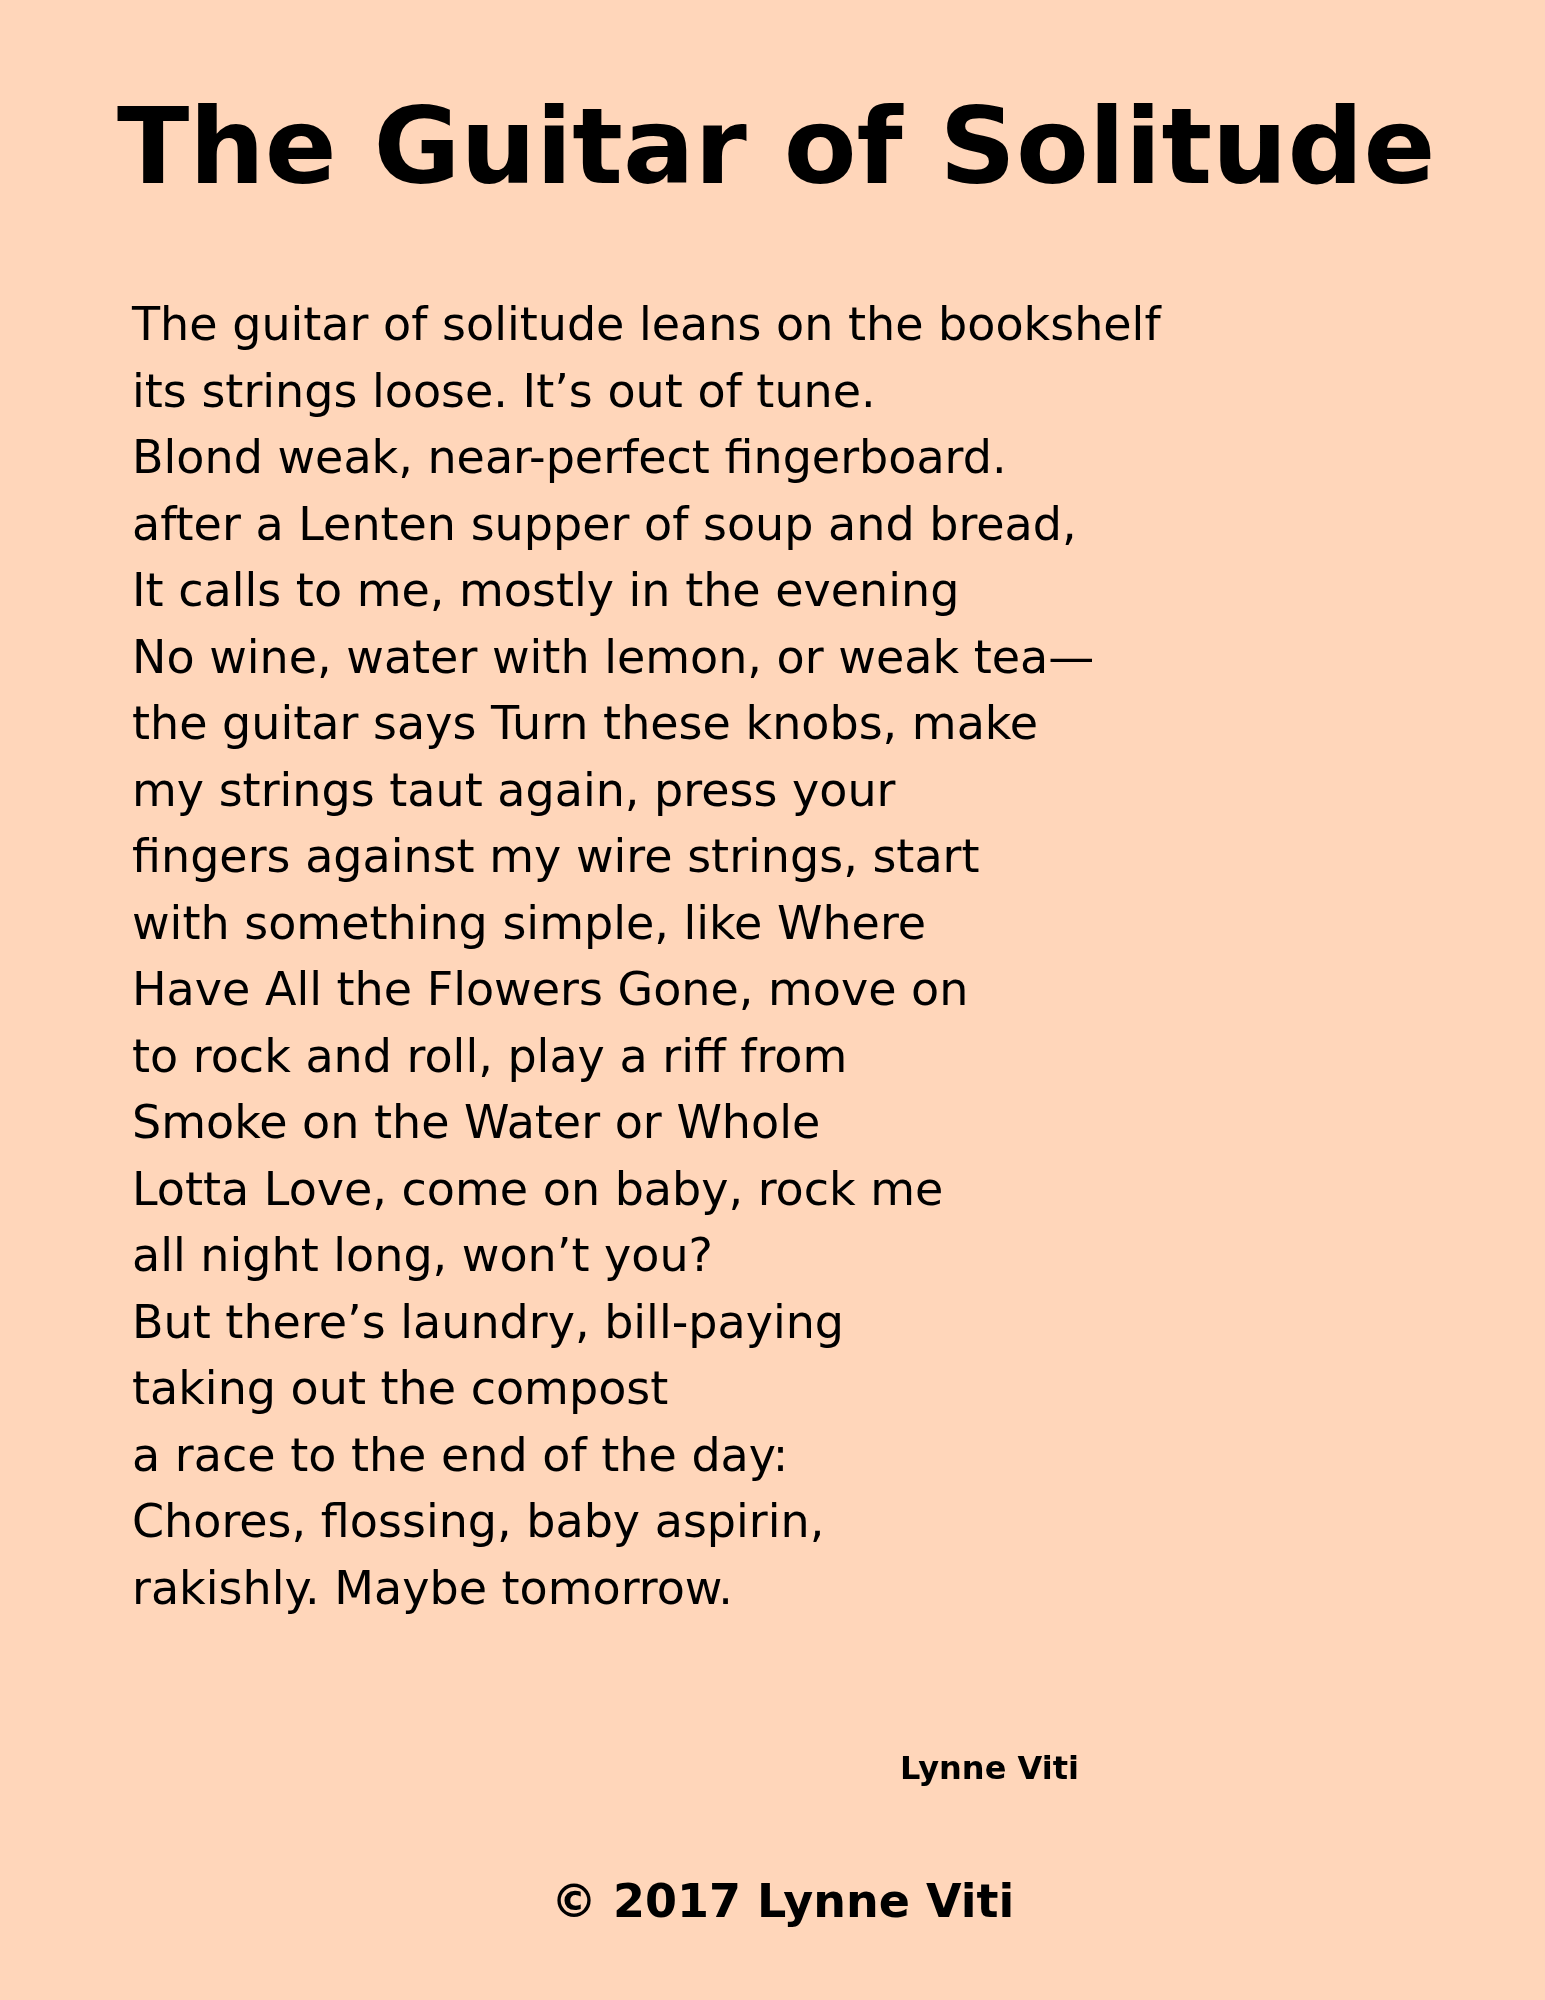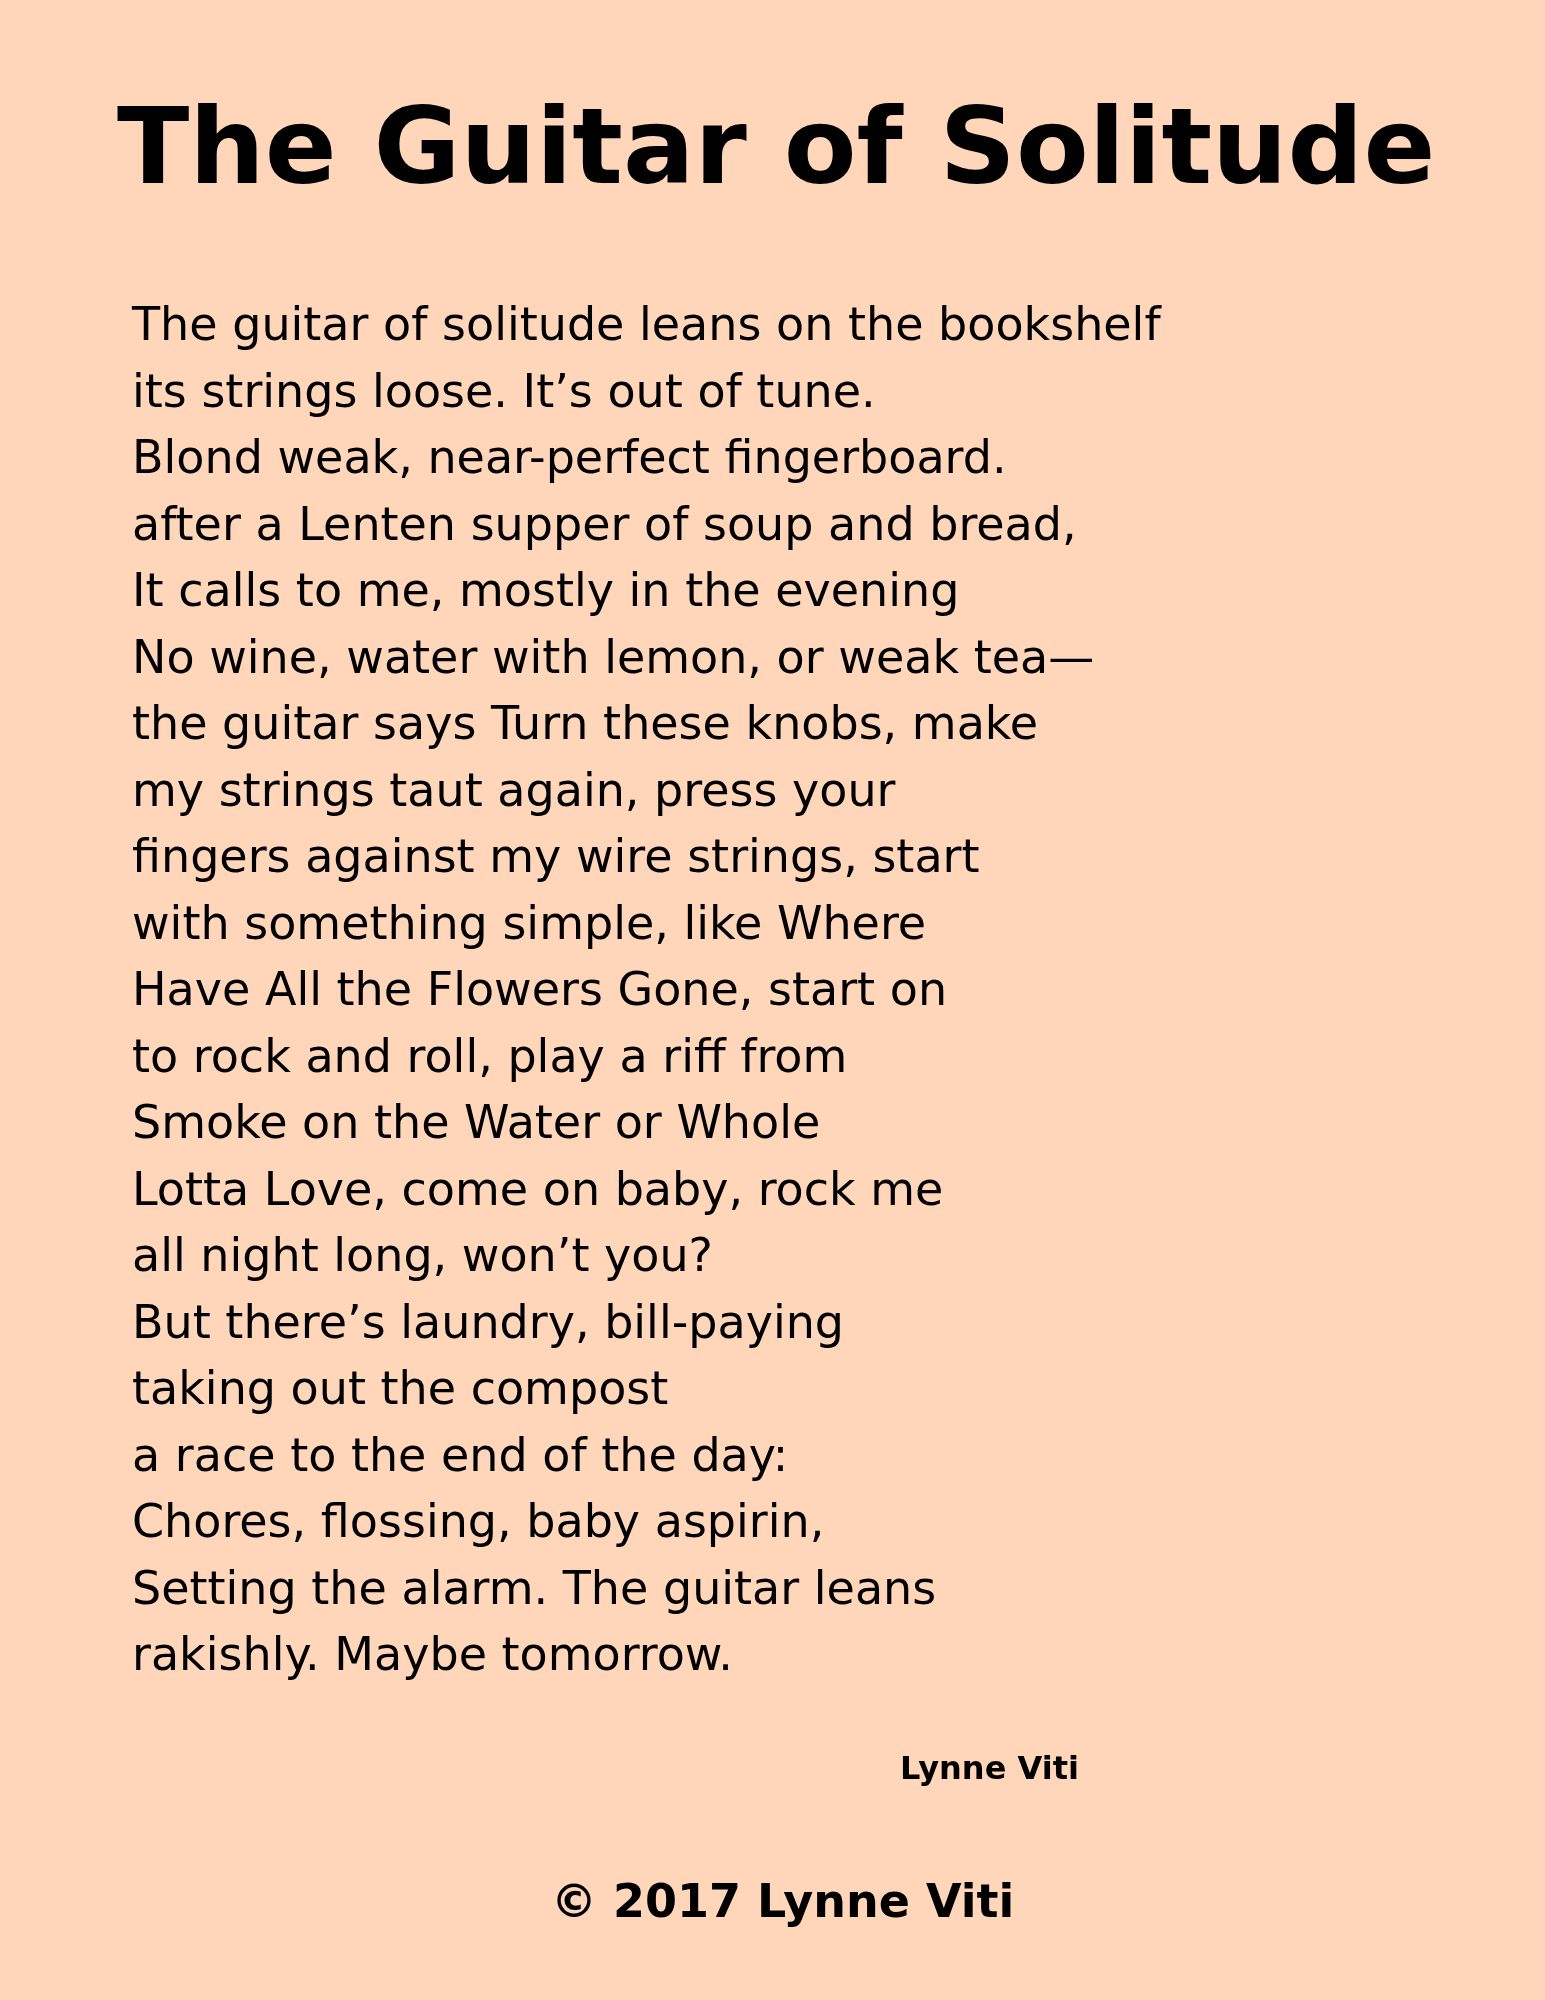--- a/index.html
+++ b/index.html
@@ -70,28 +70,27 @@
   <li>The guitar of solitude leans on the bookshelf</li>
   <li>its strings loose. It’s out of tune.</li>
   <li>Blond weak, near-perfect fingerboard.</li>
   <li>after a Lenten supper of soup and bread,</li>
   <li>It calls to me, mostly in the evening</li>
   <li>No wine, water with lemon, or weak tea—</li>
   <li>the guitar says Turn these knobs, make</li>
   <li>my strings taut again, press your</li>
   <li>fingers against my wire strings, start</li>
   <li>with something simple, like Where</li>
-  <li>Have All the Flowers Gone, start on</li>
+  <li>Have All the Flowers Gone, move on</li>
   <li>to rock and roll, play a riff from</li>
   <li>Smoke on the Water or Whole</li>
   <li>Lotta Love, come on baby, rock me</li>
   <li>all night long, won’t you?</li>
   <li>But there’s laundry, bill-paying</li>
   <li>taking out the compost</li>
   <li>a race to the end of the day:</li>
   <li>Chores, flossing, baby aspirin,</li>
-  <li>Setting the alarm. The guitar leans</li>
   <li>rakishly. Maybe tomorrow.</li>
 </ul>
 
 <div class="author">Lynne Viti</div>
 
 <div class="copyright">© 2017 Lynne Viti</div>
 
 </body></html>

